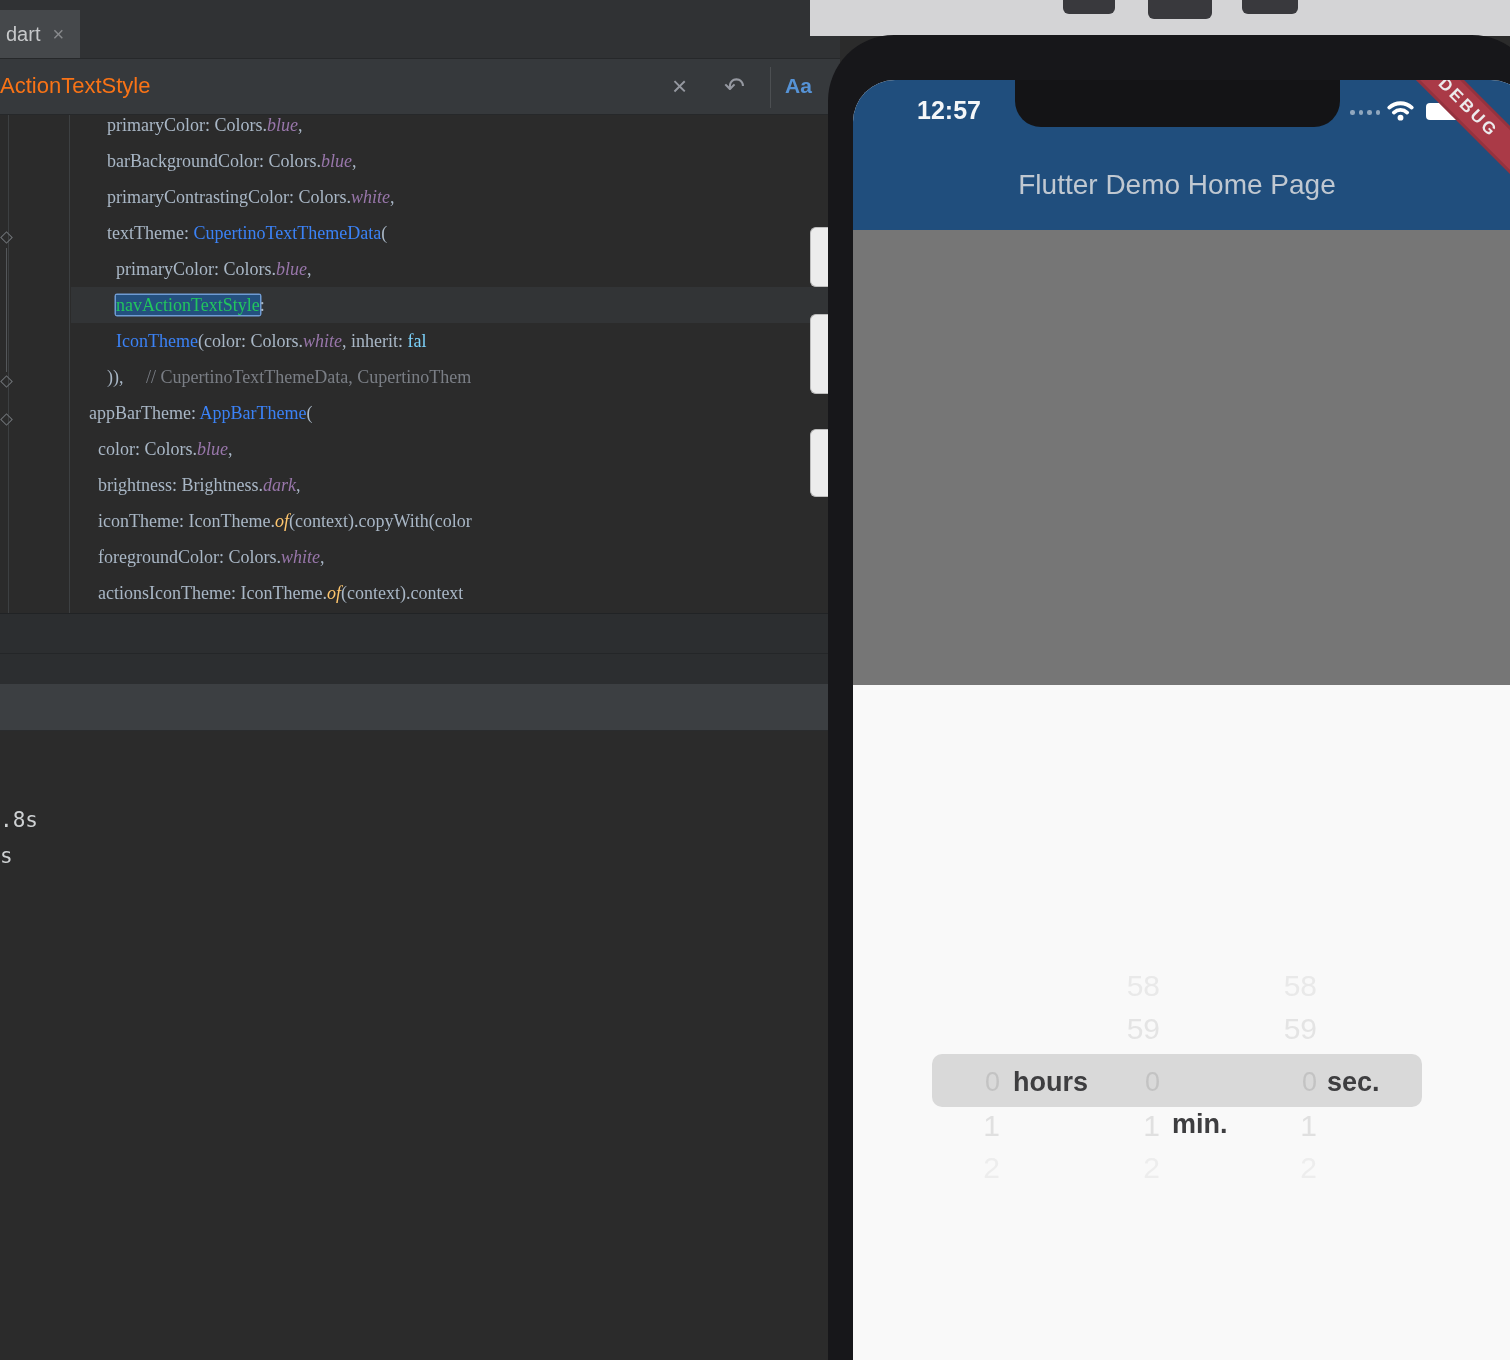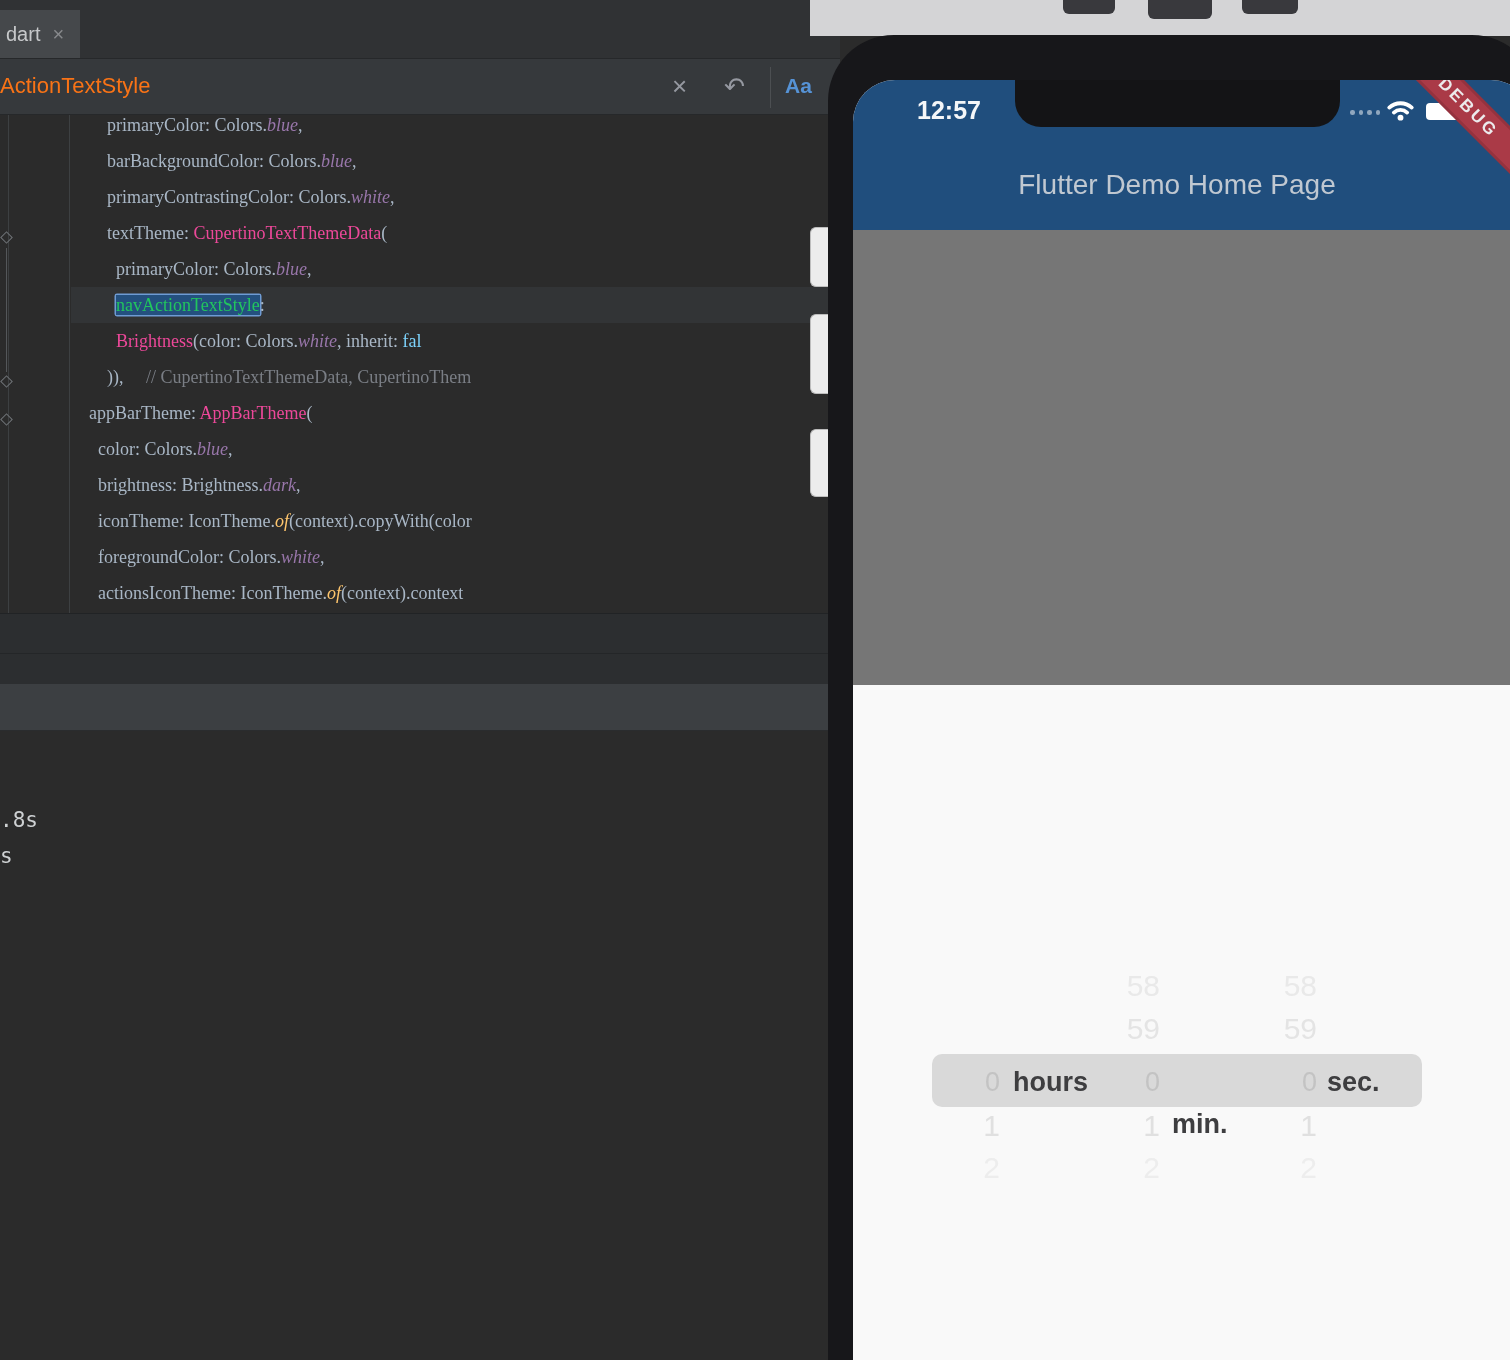--- a/index.html
+++ b/index.html
@@ -28,21 +28,21 @@
   .fold-diamond { position:absolute; left:2px; width:9px; height:9px; border:1.5px solid #6f7377;
                   transform:rotate(45deg); background:transparent; }
   .fold-line { position:absolute; left:6px; width:1px; background:#54575a; }
 
   .code-area { position:absolute; left:71px; top:-8px; right:0; }
   .code-line { white-space:pre; height:36px; line-height:36px; font-size:18px;
                font-family:Liberation Serif, serif; }
   .code-line.current { background:#323436; }
   .tok-plain   { color:#a9b7c6; }
   .tok-value   { color:#9876aa; font-style:italic; }
-  .tok-class   { color:#ec4899; }
+  .tok-class   { color:#3b82f6; }
   .tok-keyword { color:#7dd3fc; }
   .tok-comment { color:#7a7e85; }
   .tok-fn_italic { color:#ffc66d; font-style:italic; }
   .tok-hl { color:#22c55e; background:#24507f; box-shadow:0 0 0 1.5px #6e9bd4; border-radius:1px; }
 
   .popup-sliver { position:absolute; left:810px; width:18px; background:#ececec;
                   border:1px solid #bdbdbd; border-right:none; border-radius:6px 0 0 6px; }
   .sliver-1 { top:227px; height:60px; }
   .sliver-2 { top:314px; height:80px; }
   .sliver-3 { top:429px; height:68px; }
@@ -131,21 +131,21 @@
       <div class="fold-diamond" style="top:262px"></div>
       <div class="fold-diamond" style="top:300px"></div>
     </div>
     <div class="code-area">
         <div class="code-line"><span class="tok-plain">        primaryColor: Colors.</span><span class="tok-value">blue</span><span class="tok-plain">,</span></div>
         <div class="code-line"><span class="tok-plain">        barBackgroundColor: Colors.</span><span class="tok-value">blue</span><span class="tok-plain">,</span></div>
         <div class="code-line"><span class="tok-plain">        primaryContrastingColor: Colors.</span><span class="tok-value">white</span><span class="tok-plain">,</span></div>
         <div class="code-line"><span class="tok-plain">        textTheme: </span><span class="tok-class">CupertinoTextThemeData</span><span class="tok-plain">(</span></div>
         <div class="code-line"><span class="tok-plain">          primaryColor: Colors.</span><span class="tok-value">blue</span><span class="tok-plain">,</span></div>
         <div class="code-line current"><span class="tok-plain">          </span><span class="tok-hl">navActionTextStyle</span><span class="tok-plain">:</span></div>
-        <div class="code-line"><span class="tok-plain">          </span><span class="tok-class">Brightness</span><span class="tok-plain">(color: Colors.</span><span class="tok-value">white</span><span class="tok-plain">, inherit: </span><span class="tok-keyword">fal</span></div>
+        <div class="code-line"><span class="tok-plain">          </span><span class="tok-class">IconTheme</span><span class="tok-plain">(color: Colors.</span><span class="tok-value">white</span><span class="tok-plain">, inherit: </span><span class="tok-keyword">fal</span></div>
         <div class="code-line"><span class="tok-plain">        )),</span><span class="tok-comment">     // CupertinoTextThemeData, CupertinoThem</span></div>
         <div class="code-line"><span class="tok-plain">    appBarTheme: </span><span class="tok-class">AppBarTheme</span><span class="tok-plain">(</span></div>
         <div class="code-line"><span class="tok-plain">      color: Colors.</span><span class="tok-value">blue</span><span class="tok-plain">,</span></div>
         <div class="code-line"><span class="tok-plain">      brightness: Brightness.</span><span class="tok-value">dark</span><span class="tok-plain">,</span></div>
         <div class="code-line"><span class="tok-plain">      iconTheme: IconTheme.</span><span class="tok-fn_italic">of</span><span class="tok-plain">(context).copyWith(color</span></div>
         <div class="code-line"><span class="tok-plain">      foregroundColor: Colors.</span><span class="tok-value">white</span><span class="tok-plain">,</span></div>
         <div class="code-line"><span class="tok-plain">      actionsIconTheme: IconTheme.</span><span class="tok-fn_italic">of</span><span class="tok-plain">(context).context</span></div>
       </div>
   </div>
 

